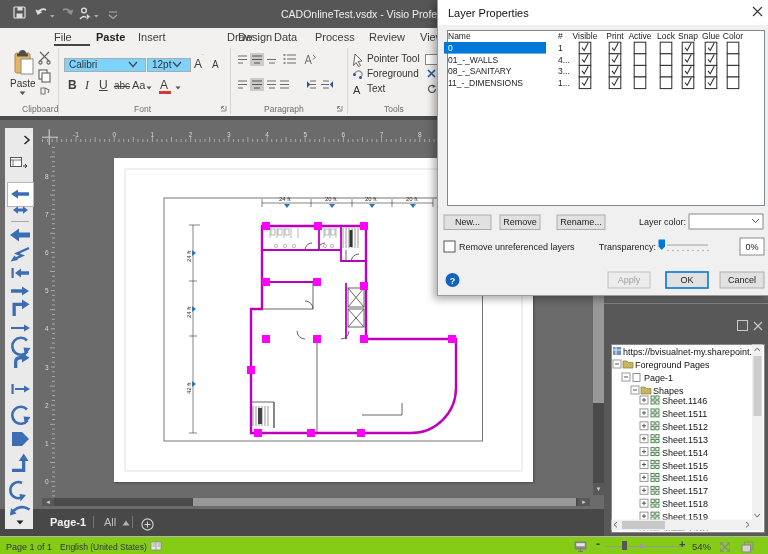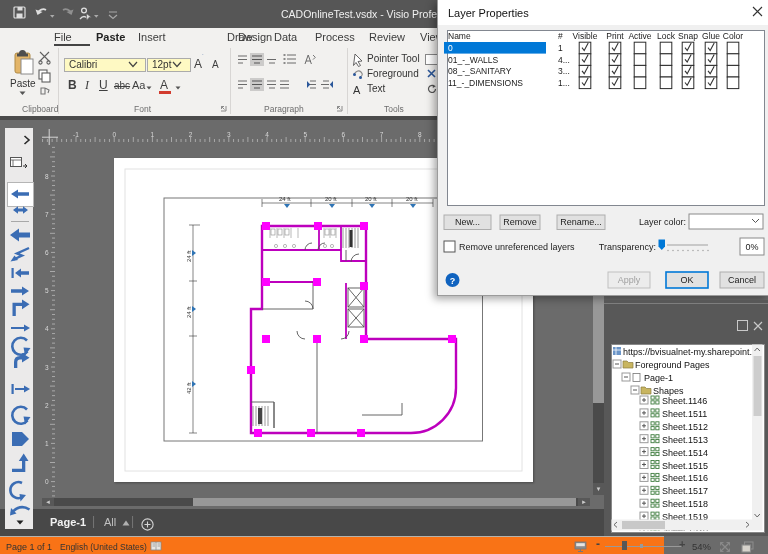--- a/index.html
+++ b/index.html
@@ -4,27 +4,27 @@
   html,body{margin:0;padding:0;}
   body{width:768px;height:554px;overflow:hidden;font-family:"Liberation Sans",sans-serif;position:relative;background:#6b6b6b;}
   .abs{position:absolute;}
   #titlebar{left:0;top:0;width:768px;height:28px;background:#565656;}
   #tabrow{left:0;top:28px;width:768px;height:18px;background:#f2f1ef;}
   #ribbon{left:0;top:46px;width:768px;height:70px;background:#f2f1ef;}
   #ribbonborder{left:0;top:116px;width:768px;height:4px;background:#4b4b4b;}
   .tab{position:absolute;top:3px;font-size:11px;color:#3b3b3b;margin-left:42px;}
   .glabel{position:absolute;top:58px;font-size:8.5px;color:#6e6e6e;}
   .gdiv{position:absolute;top:2px;width:1px;height:66px;background:#d8d6d4;}
-  .combo{position:absolute;background:#fef9c3;border:1px solid #ababab;font-size:10px;color:#333;}
+  .combo{position:absolute;background:#7dd3fc;border:1px solid #ababab;font-size:10px;color:#333;}
   #canvasarea{left:0;top:120px;width:768px;height:434px;background:#6b6b6b;}
   #stencil{position:absolute;left:5px;top:8px;width:28px;height:401px;background:#ebeaea;}
   #dialog{left:437px;top:0;width:331px;height:295px;background:#f0f0f0;border-left:1px solid #9b9b9b;border-bottom:1px solid #9b9b9b;box-shadow:-3px 3px 8px rgba(0,0,0,0.35);}
   #panel{left:604px;top:300px;width:164px;height:236px;background:#585858;}
   #tabbar{left:0;top:509px;width:604px;height:27px;background:#484848;}
-  #statusbar{left:0;top:536px;width:664px;height:18px;background:#f97316;border-top:1px solid #b7b3ac;box-sizing:border-box;}
+  #statusbar{left:0;top:536px;width:768px;height:18px;background:#84cc16;border-top:1px solid #b7b3ac;box-sizing:border-box;}
   .t{position:absolute;white-space:nowrap;}
 </style></head>
 <body>
 
 <div class="abs" id="titlebar">
   <svg class="abs" style="left:13px;top:6px" width="110" height="16" viewBox="0 0 110 16">
     <g fill="none" stroke="#dedede" stroke-width="1.2">
       <rect x="1" y="1" width="11" height="11" rx="1"></rect>
       <rect x="3.5" y="7.5" width="6" height="4.5" fill="#dedede" stroke="none"></rect>
       <rect x="4.5" y="1" width="5" height="3.5" fill="#dedede" stroke="none"></rect>

